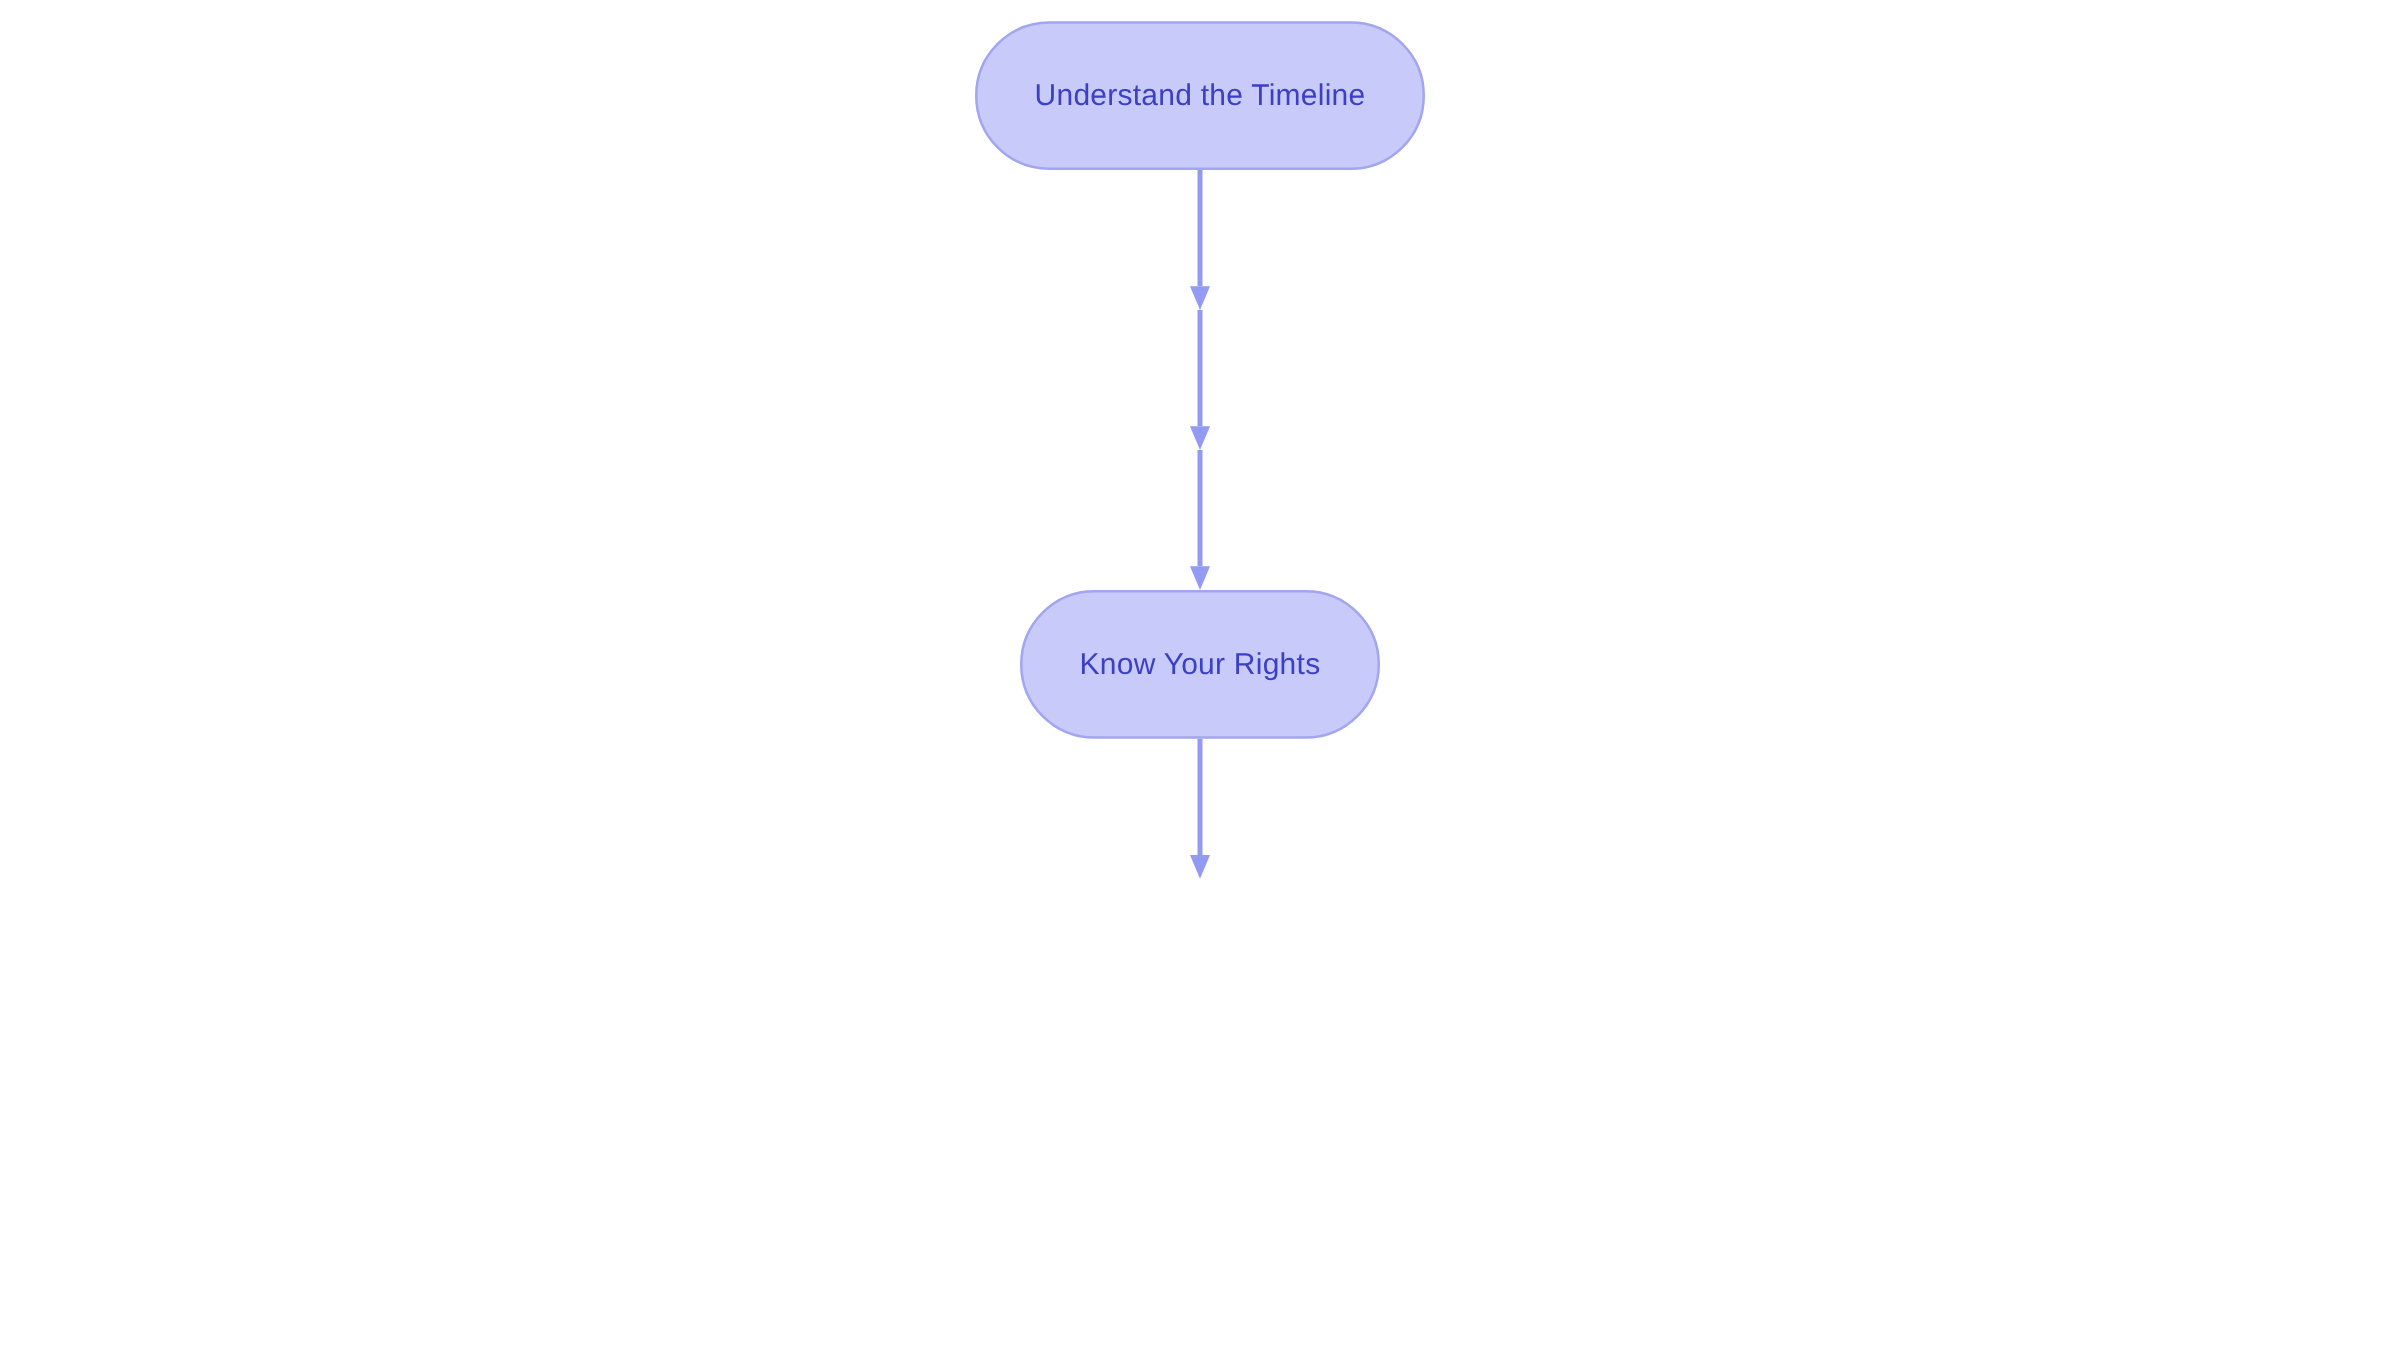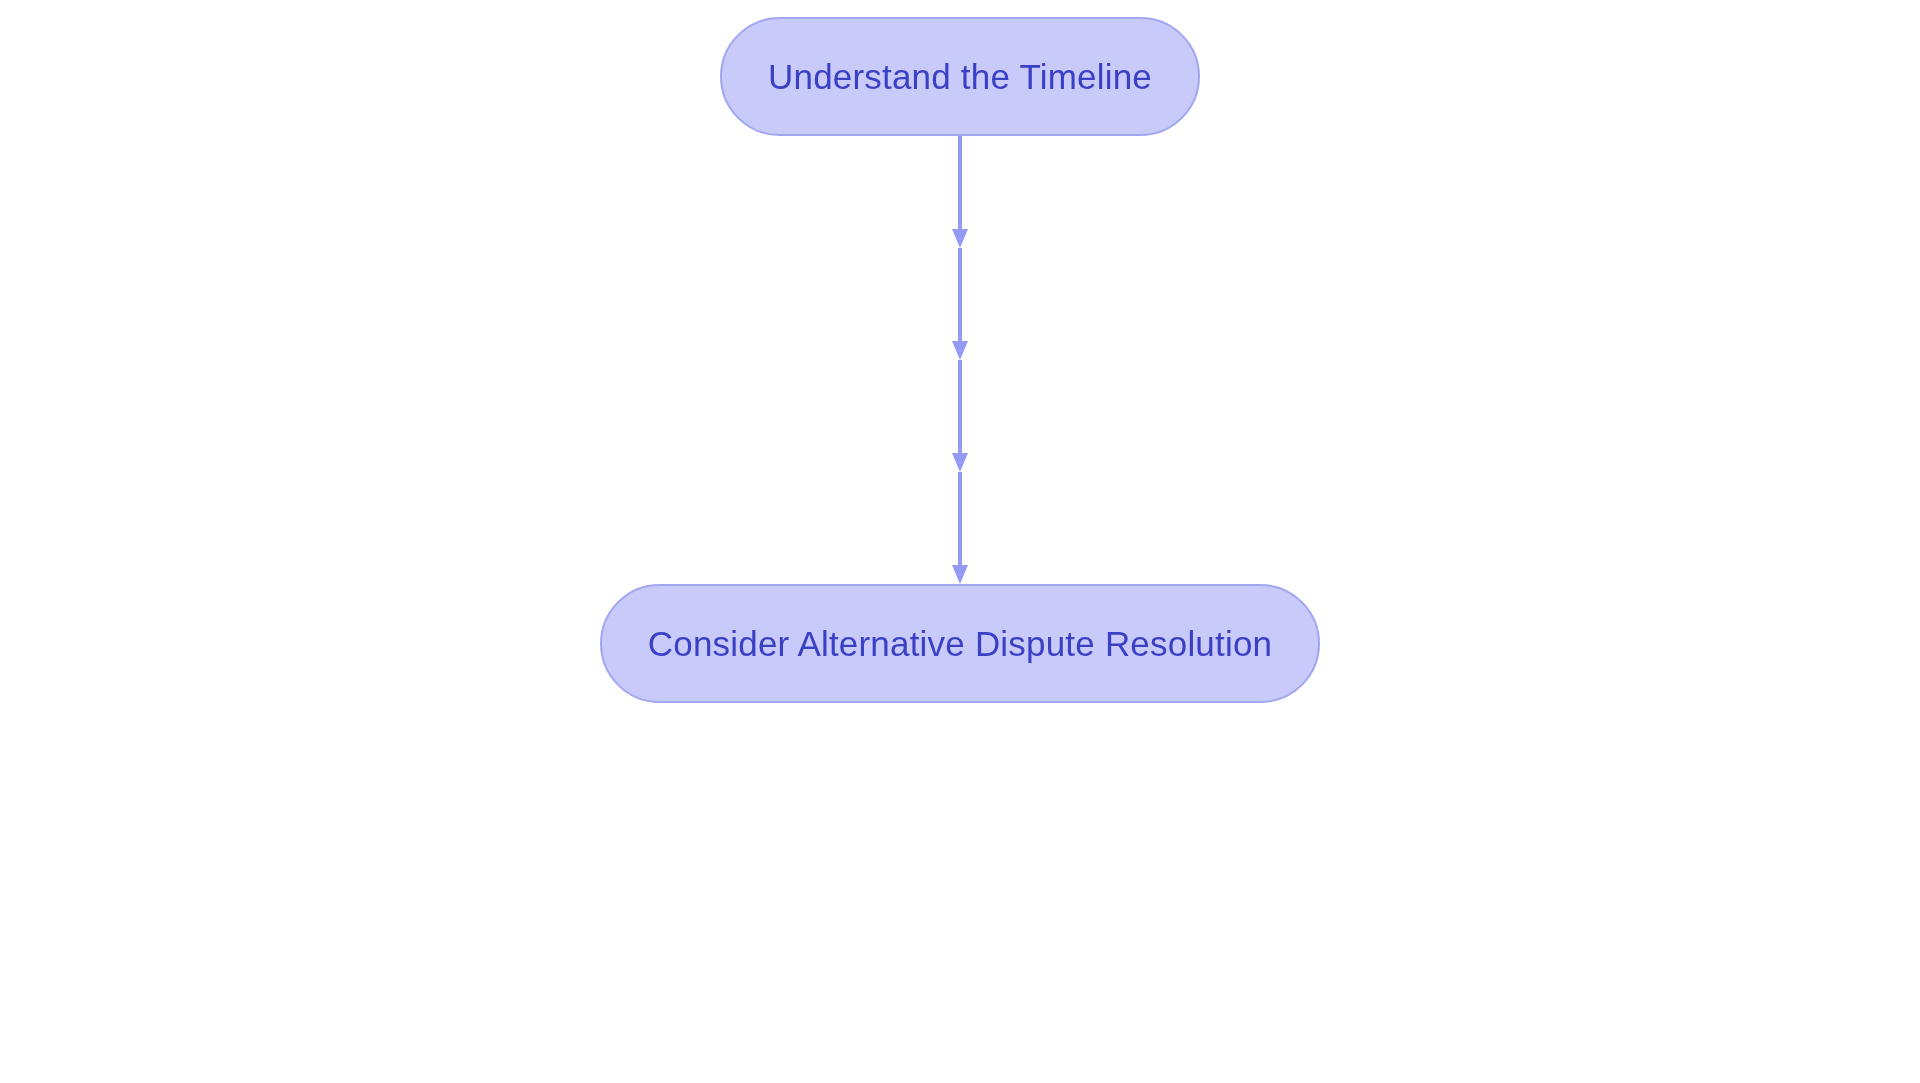--- a/index.html
+++ b/index.html
@@ -30,21 +30,21 @@
     border:2px solid var(--node-border);
     display:flex;
     align-items:center;
     justify-content:center;
     padding:0 46px;
     box-sizing:border-box;
     flex:0 0 auto;
   }
   .node-label{
     color:var(--node-text);
-    font-size:35px;
+    font-size:24px;
     letter-spacing:0.2px;
     white-space:nowrap;
   }
   .arrow{
     display:flex;
     flex-direction:column;
     align-items:center;
     height:112px;
     flex:0 0 auto;
   }
@@ -80,23 +80,23 @@
     <div class="arrow-shaft"></div>
     <div class="arrowhead"></div>
   </div>
 
 
   <div class="arrow">
     <div class="arrow-shaft"></div>
     <div class="arrowhead"></div>
   </div>
 
+  <div class="node">
+    <span class="node-label">Know Your Rights</span>
+  </div>
 
   <div class="arrow">
     <div class="arrow-shaft"></div>
     <div class="arrowhead"></div>
   </div>
 
-  <div class="node">
-    <span class="node-label">Consider Alternative Dispute Resolution</span>
-  </div>
 
 </div>
 
 </body></html>

